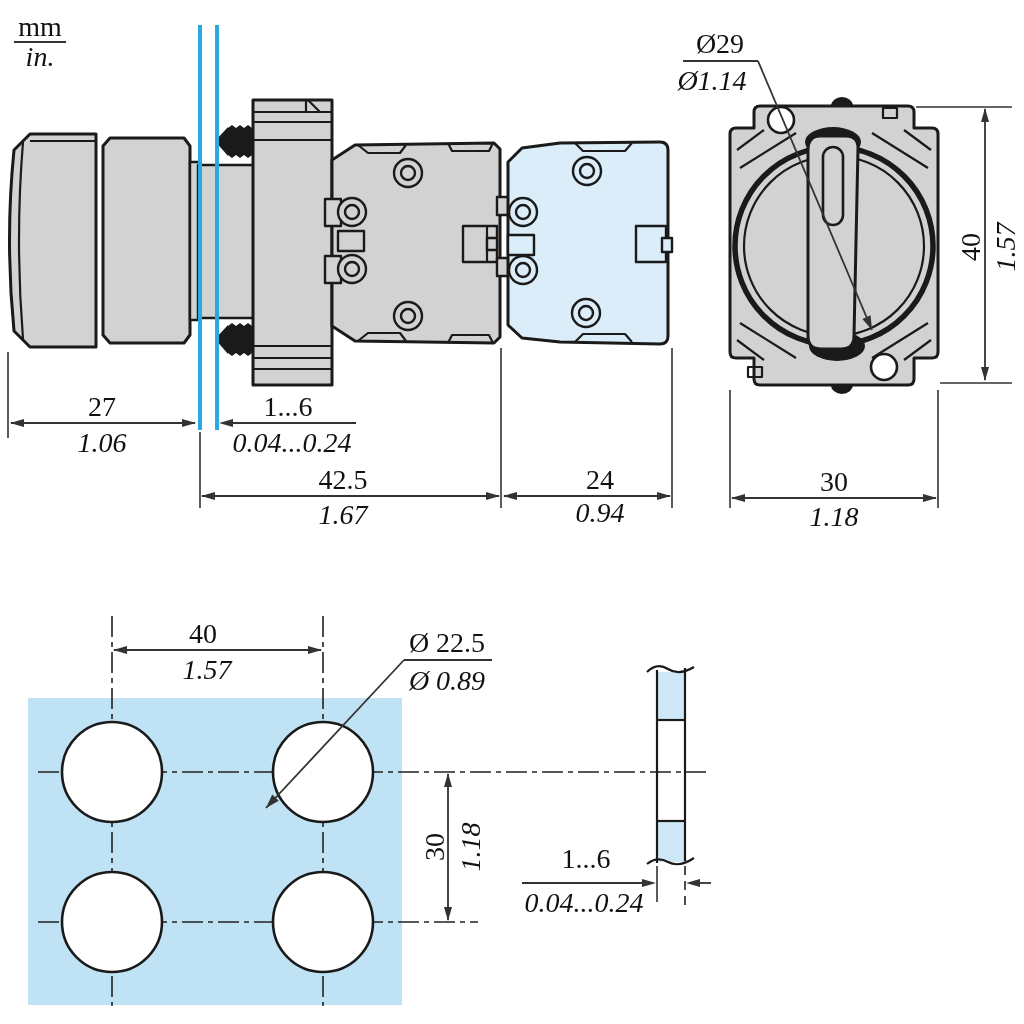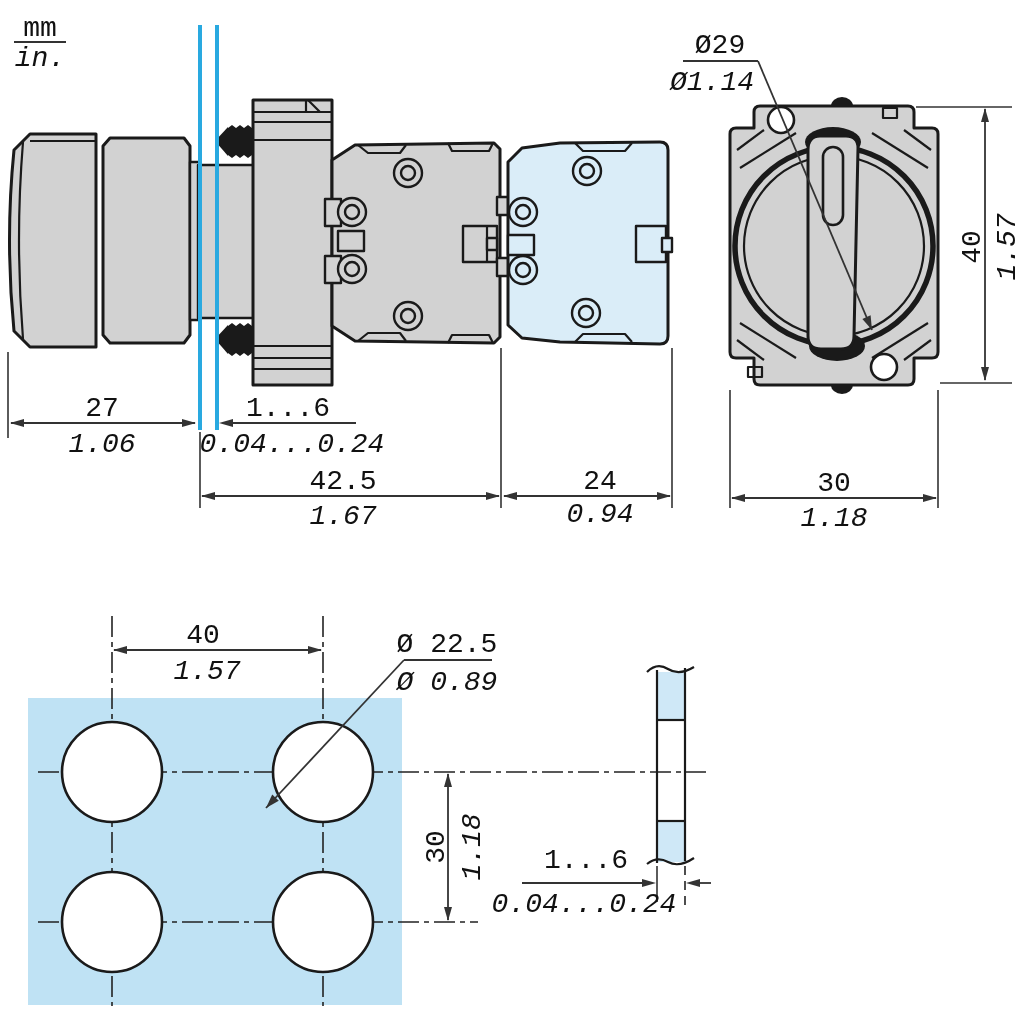--- a/index.html
+++ b/index.html
@@ -1,16 +1,16 @@
 <!DOCTYPE html>
 <html style="--part-gray: #d2d2d2; --block-blue: #daedf8; --panel-blue: #bfe2f4; --strip-blue: #cfe8f7; --cyan: #29a9e0; --line: #1a1a1a; --dim: #333333;"><head>
 <meta charset="utf-8">
 <style>
   html,body{margin:0;padding:0;background:#ffffff;}
-  .stage{width:1024px;height:1024px;position:relative;font-family:Liberation Mono, monospace;}
+  .stage{width:1024px;height:1024px;position:relative;font-family:Liberation Serif, serif;}
   svg{display:block;}
   .part{fill:var(--part-gray);stroke:var(--line);stroke-width:3;stroke-linejoin:round;}
   .part-thin{fill:var(--part-gray);stroke:var(--line);stroke-width:2.4;stroke-linejoin:round;}
   .blockpart{fill:var(--block-blue);stroke:var(--line);stroke-width:3;stroke-linejoin:round;}
   .blockpart-thin{fill:var(--block-blue);stroke:var(--line);stroke-width:2.4;stroke-linejoin:round;}
   .detail{fill:none;stroke:var(--line);stroke-width:2.2;stroke-linejoin:round;}
   .black{fill:var(--line);stroke:none;}
   .dimline{fill:none;stroke:var(--dim);stroke-width:1.8;}
   .extline{fill:none;stroke:var(--dim);stroke-width:1.6;}
   .arrow{fill:var(--dim);stroke:none;}

